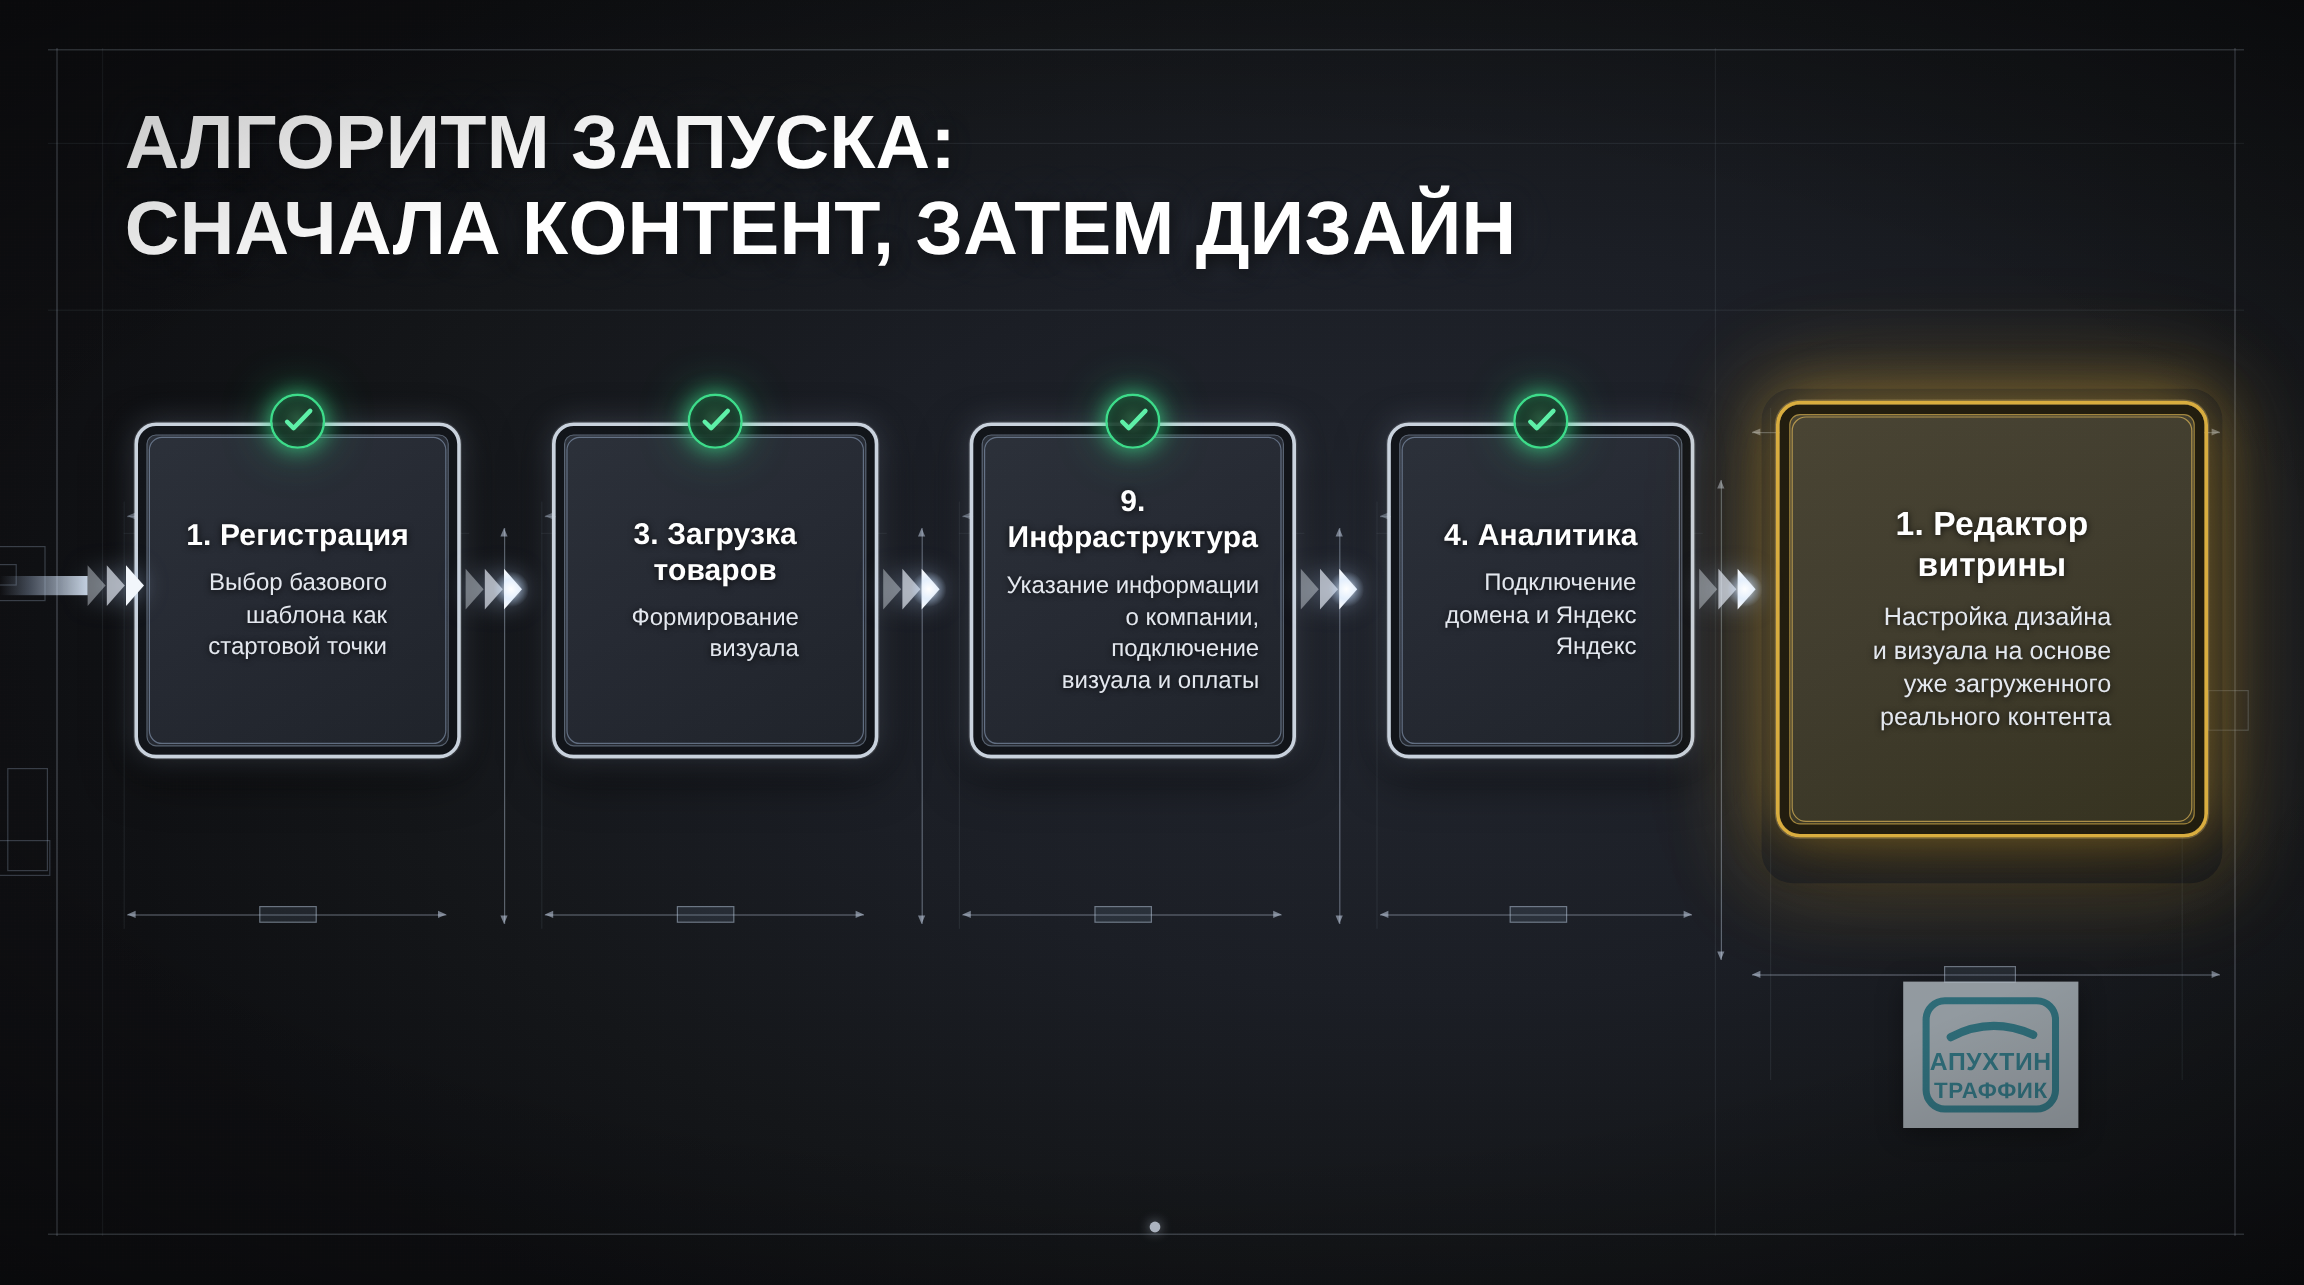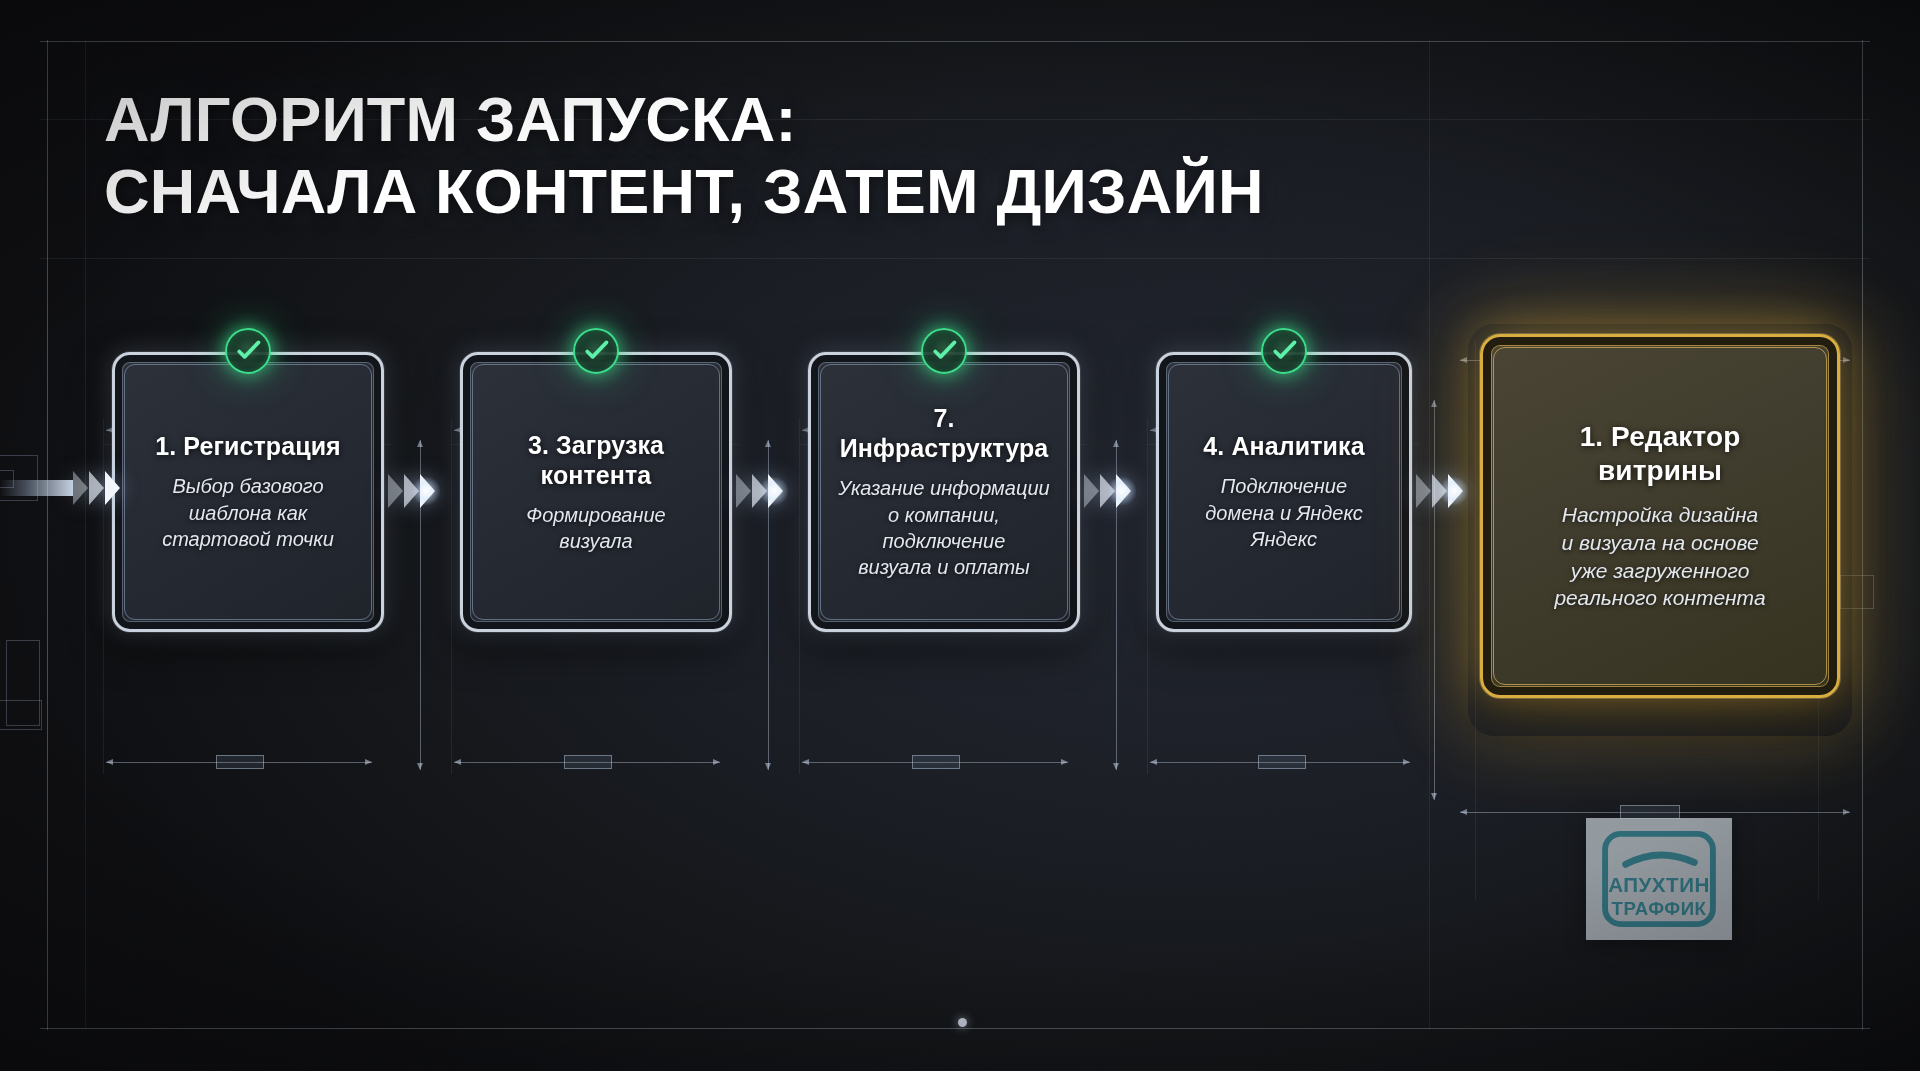--- a/index.html
+++ b/index.html
@@ -93,22 +93,22 @@
     pointer-events:none;
   }
   .card .h{
     color:#fff; font-weight:700; font-size:25px; line-height:1.2;
     text-align:center; letter-spacing:.1px;
     text-shadow:0 1px 6px rgba(0,0,0,.8);
     margin-bottom:12px; position:relative; z-index:2;
   }
   .card .p{
     color:#e3e7ee; font-weight:400; font-size:20px; line-height:1.32;
-    text-align:center; text-shadow:0 1px 5px rgba(0,0,0,.75);
-    position:relative; z-index:2;font-style:italic;
+    text-align:right; text-shadow:0 1px 5px rgba(0,0,0,.75);
+    position:relative; z-index:2;
   }
 
   
   .node.gold .card{
     height:364px;
     border-radius:20px;
     border:3px solid #d9ad3f;
     background:linear-gradient(155deg,#4a4534 0%,#413d2e 45%,#35321f 100%);
     box-shadow:
       0 0 0 1px rgba(255,225,150,.25),
@@ -346,21 +346,21 @@
 
     <div class="node" id="node1" style="left:460px; width:272px;">
       <div class="check" style="left:50%; top:-24px; margin-left:-23px;">
         <svg viewBox="0 0 24 24" fill="none">
             <path d="M4.5 12.4l4.6 4.6L21 4.6" stroke="#5ef0a8" stroke-width="3.2" stroke-linecap="round" stroke-linejoin="round"></path>
           </svg>
       </div>
       <div class="card">
         <div class="h">
             <div>3. Загрузка</div>
-            <div>контента</div>
+            <div>товаров</div>
           </div>
         <div class="p">
             <div>Формирование</div>
             <div>визуала</div>
           </div>
       </div>
     </div>
 
     <div class="conn" style="left:736px; top:122px;">
       <span class="cv d1"></span>
@@ -370,21 +370,21 @@
     </div>
 
     <div class="node" id="node2" style="left:808px; width:272px;">
       <div class="check" style="left:50%; top:-24px; margin-left:-23px;">
         <svg viewBox="0 0 24 24" fill="none">
             <path d="M4.5 12.4l4.6 4.6L21 4.6" stroke="#5ef0a8" stroke-width="3.2" stroke-linecap="round" stroke-linejoin="round"></path>
           </svg>
       </div>
       <div class="card">
         <div class="h">
-            <div>7. Инфраструктура</div>
+            <div>9. Инфраструктура</div>
           </div>
         <div class="p">
             <div>Указание информации</div>
             <div>о компании,</div>
             <div>подключение</div>
             <div>визуала и оплаты</div>
           </div>
       </div>
     </div>
 

